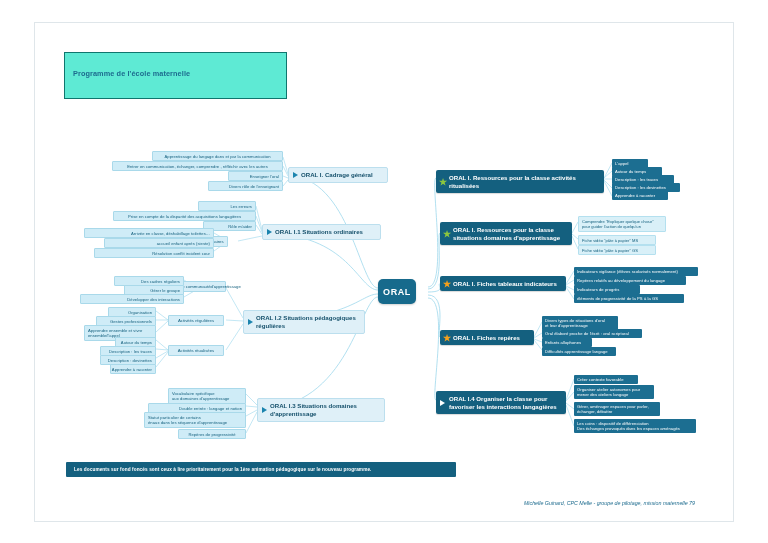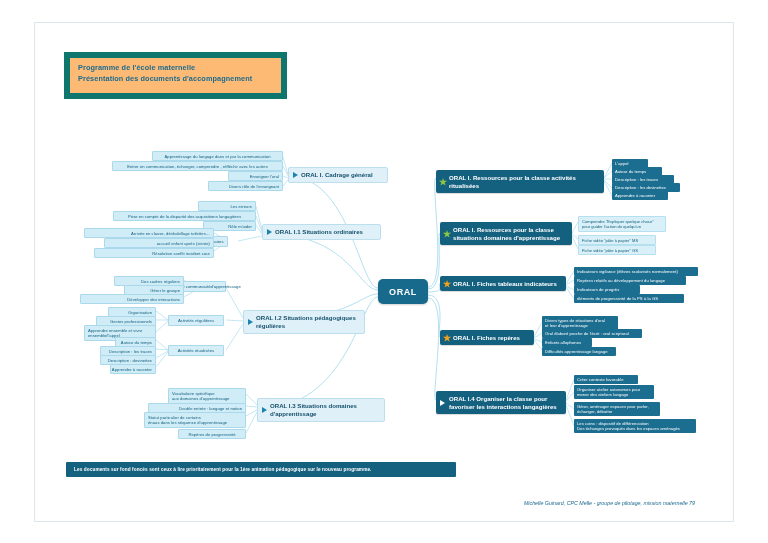--- a/index.html
+++ b/index.html
@@ -6,27 +6,27 @@
   body{width:768px;height:543px;overflow:hidden;
        font-family:"Liberation Sans",sans-serif;color:#10546e;}
   #canvas{position:relative;width:768px;height:543px;background:#fff;}
 
   
   .frame{position:absolute;left:34px;top:22px;width:700px;height:500px;
          border:1px solid #dfe6ea;box-sizing:border-box;}
 
   
   .title-box{position:absolute;left:64px;top:52px;width:223px;height:47px;
-             border:6px solid #0f766e;background:#fdba74;box-sizing:border-box;
-             padding:5px 8px 0 8px;}
+             border:1px solid #0f766e;background:#5eead4;box-sizing:border-box;
+             padding:16px 8px 0 8px;}
   .title-box div{font-size:7.3px;font-weight:bold;color:#1d6b8e;
                  line-height:10.7px;letter-spacing:.1px;white-space:nowrap;}
 
   
-  .center-node{position:absolute;left:378px;top:279px;width:50px;height:25px;
+  .center-node{position:absolute;left:378px;top:279px;width:38px;height:25px;
       background:#176a8c;border-radius:5px;color:#fff;font-size:9px;font-weight:bold;
       display:flex;align-items:center;justify-content:center;letter-spacing:.6px;
       box-shadow:0 1px 2px rgba(0,0,0,.18);}
 
   
   .node{position:absolute;box-sizing:border-box;display:flex;align-items:center;
         white-space:nowrap;}
 
   
   .leaf{background:#cfecf7;border:1px solid #a9d9ea;color:#15607e;
@@ -156,21 +156,20 @@
 
       <path d="M566 400 L 574 379"></path>
         <path d="M566 401 L 574 392"></path>
       <path d="M566 403 L 574 409"></path>
         <path d="M566 405 L 574 426"></path>
     </g>
   </svg>
 
   <div class="title-box">
     <div>Programme de l'école maternelle</div>
-    <div>Présentation des documents d'accompagnement</div>
   </div>
 
   <div class="center-node">ORAL</div>
 
   <div class="node branch-l" style="left:288px;top:167px;width:100px;">
     <span class="flag"></span>
     <span>ORAL I.  Cadrage général</span>
   </div>
   <div class="node leaf" style="left:152px;top:151px;width:131px;justify-content:center;">Apprentissage du  langage dans et par la communication</div>
   <div class="node leaf" style="left:112px;top:161px;width:171px;justify-content:center;">Entrer en communication, échanger, comprendre , réfléchir avec les autres</div>

